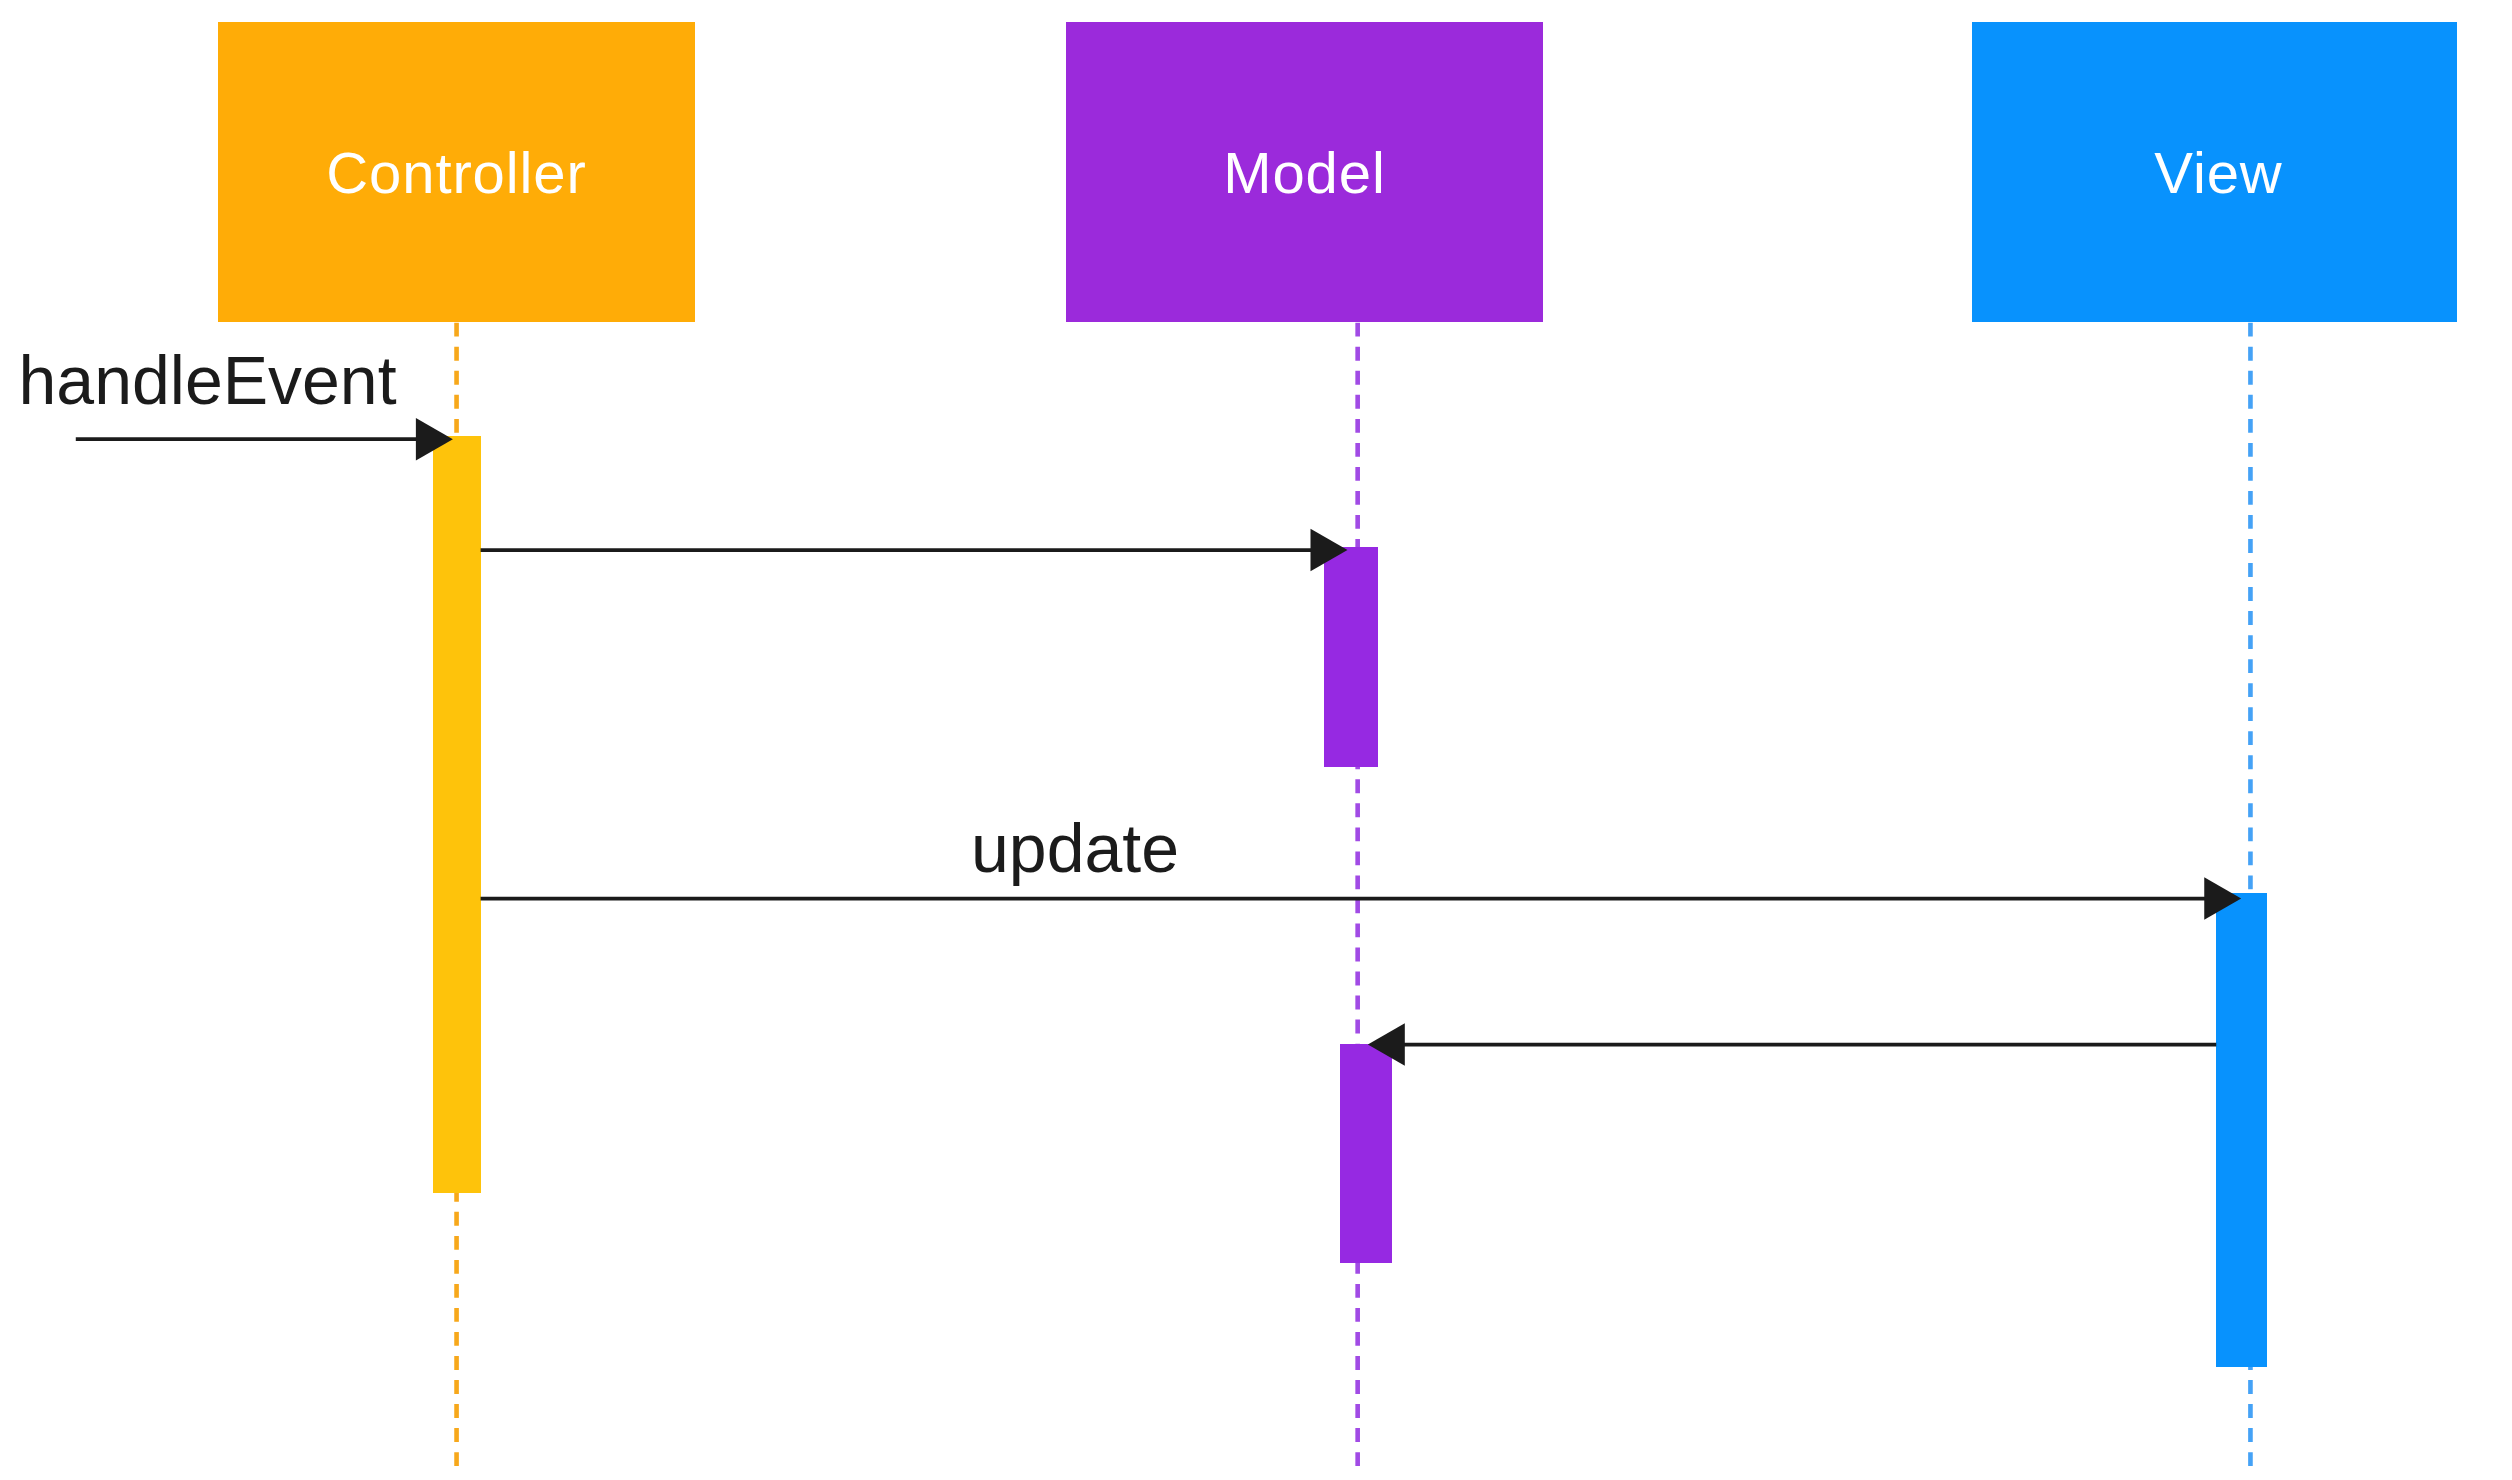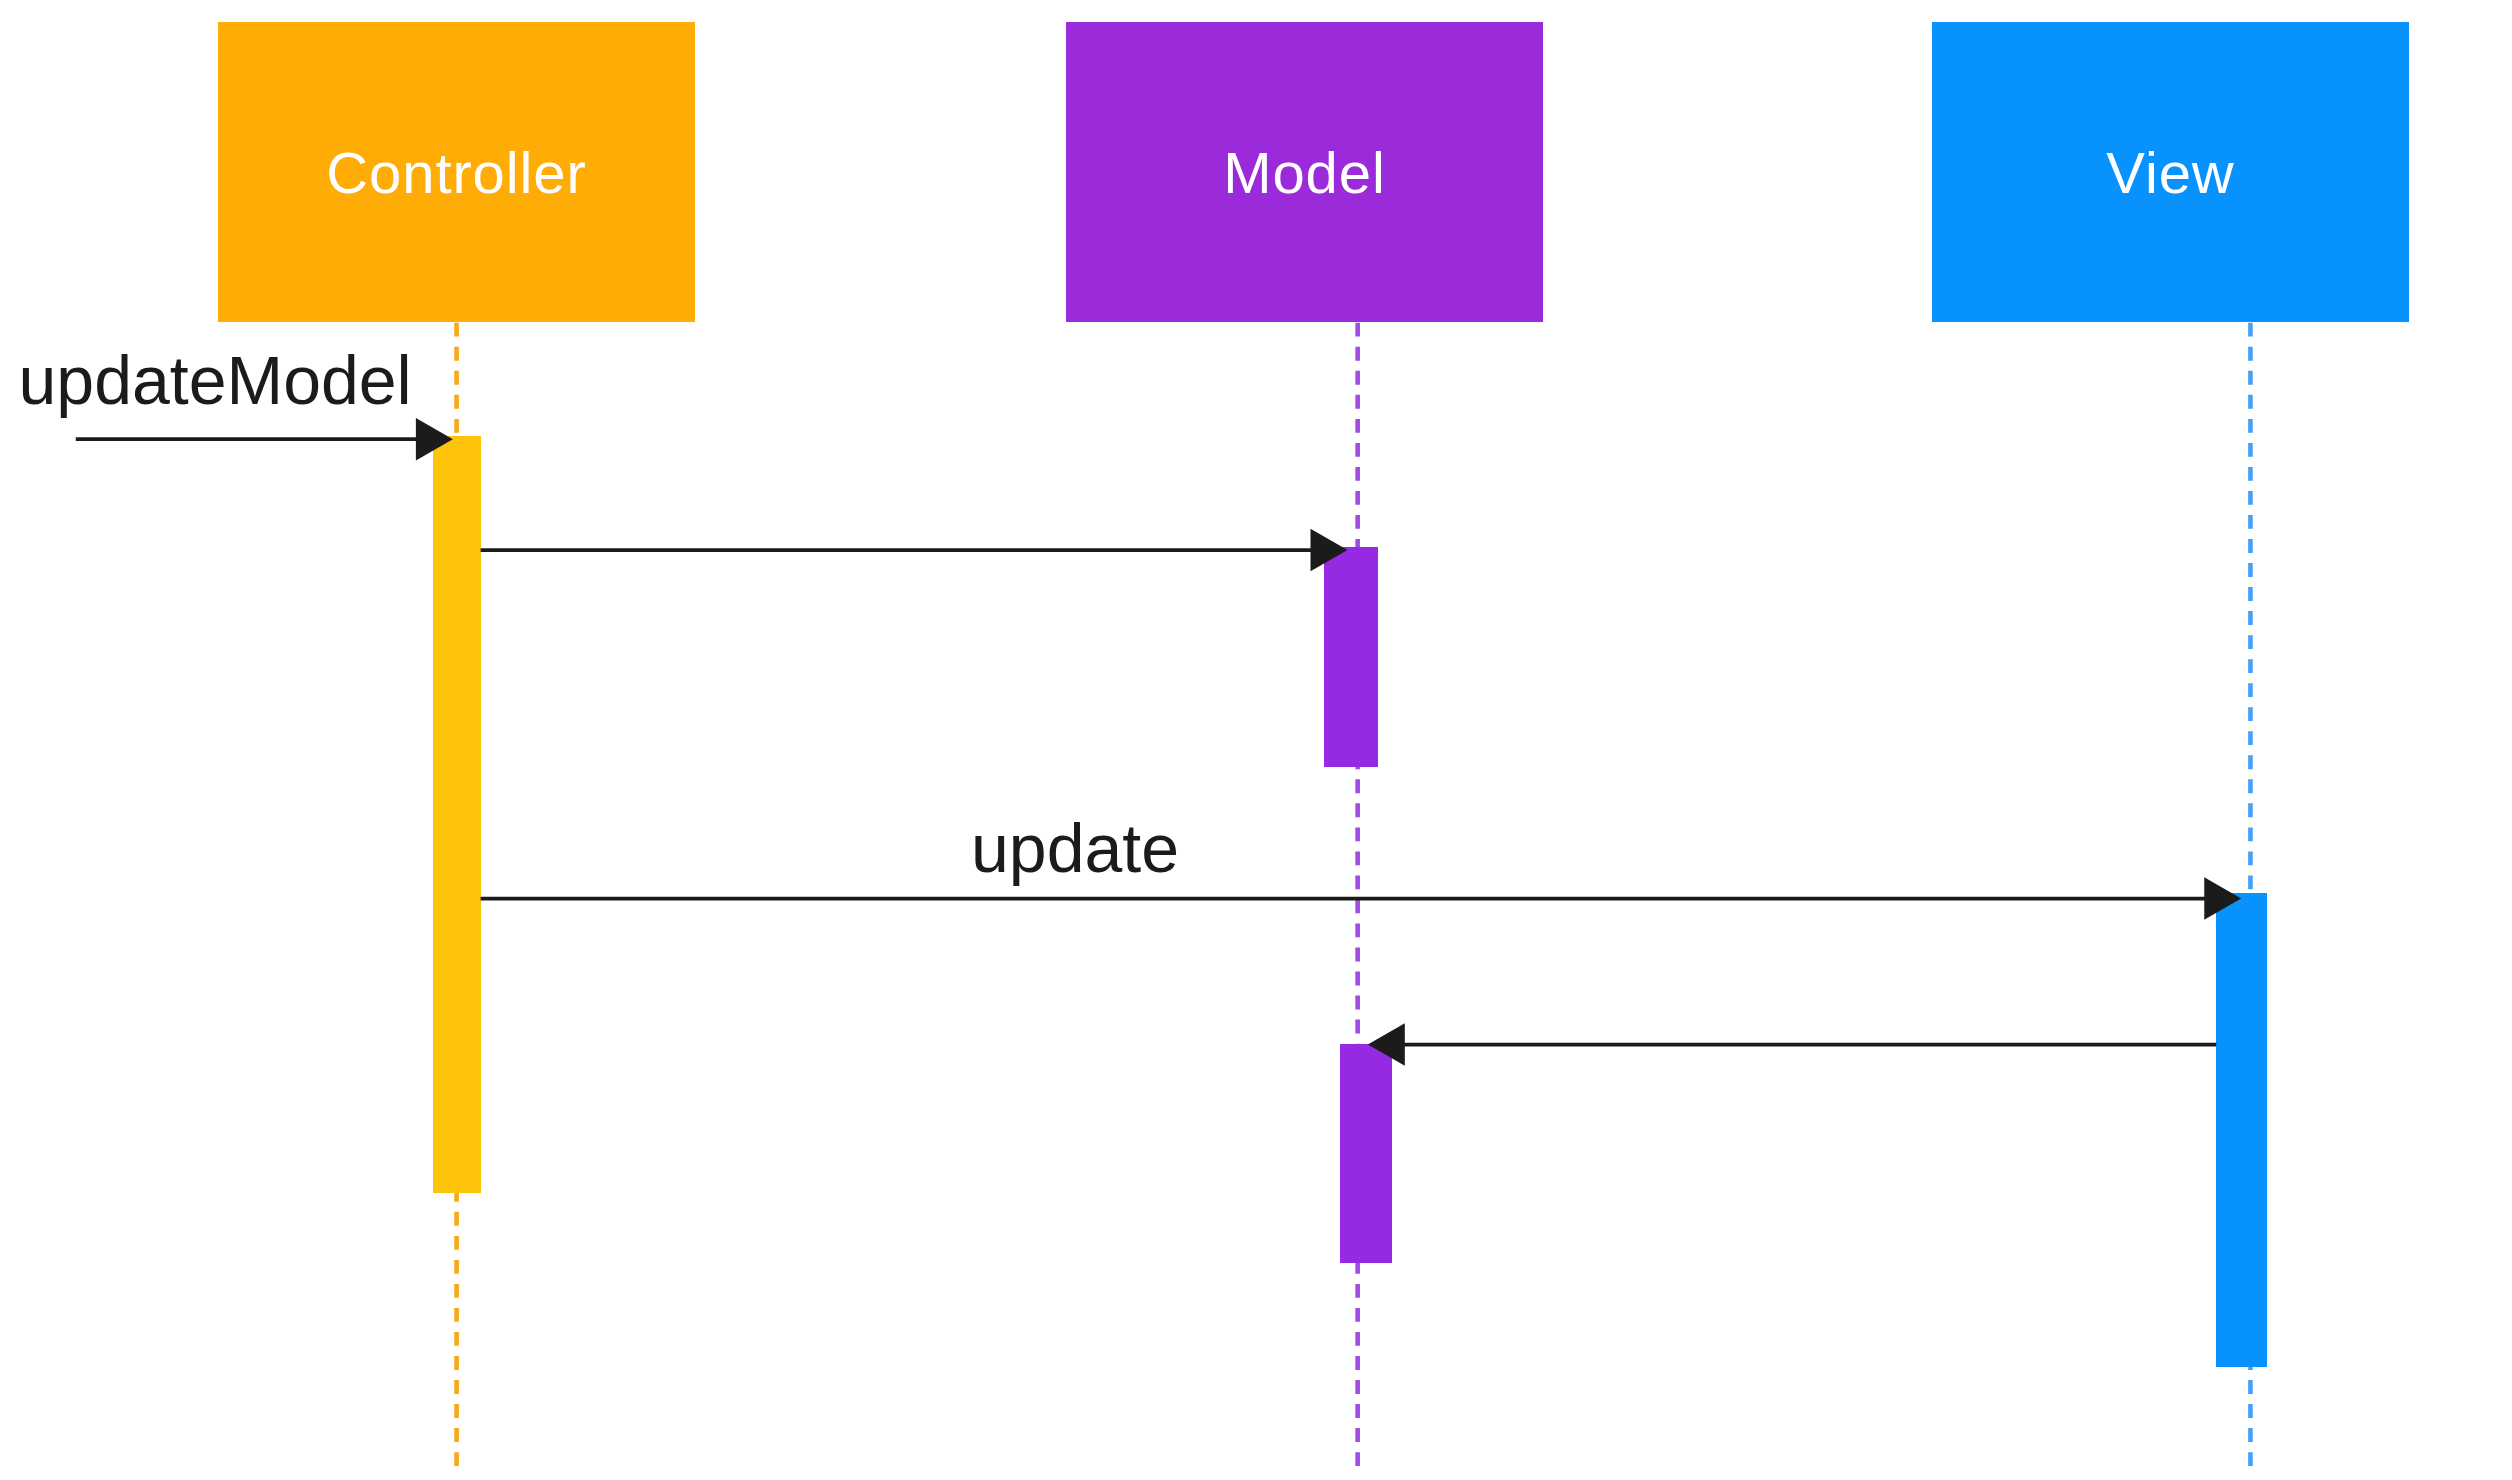--- a/index.html
+++ b/index.html
@@ -11,21 +11,21 @@
   .layer-arrows{z-index:3;}
   .msg-label{z-index:4;}
 
   .node{
     position:absolute;top:22px;width:477px;height:300px;
     display:flex;align-items:center;justify-content:center;
   }
   .node .pname{color:#fff;font-size:58px;letter-spacing:0.9px;}
   .node-controller{left:218px;background:var(--orange-box);}
   .node-model{left:1066px;background:var(--purple-box);text-align:right;}
-  .node-view{left:1932px;background:var(--blue-box);}
+  .node-view{left:1972px;background:var(--blue-box);padding-left:8px;}
 
   .bar{position:absolute;}
   .bar-controller{left:433px;top:436px;width:48px;height:757px;background:var(--orange-bar);}
   .bar-model-1{left:1324px;top:547px;width:54px;height:220px;background:var(--purple-bar);}
   .bar-model-2{left:1340px;top:1044px;width:52px;height:219px;background:var(--purple-bar);}
   .bar-view{left:2216px;top:893px;width:51px;height:474px;background:var(--blue-bar);}
 
   .msg-label{
     position:absolute;color:var(--text,#1b1b1b);
     font-size:68px;line-height:1;white-space:nowrap;
@@ -69,17 +69,17 @@
     <line x1="520" y1="595" x2="1423" y2="595" stroke-width="4" style="stroke:var(--arrow)"></line>
     <polygon points="1418,572 1418,618 1458,595" style="fill:var(--arrow)"></polygon>
 
     <line x1="520" y1="972" x2="2390" y2="972" stroke-width="4" style="stroke:var(--arrow)"></line>
     <polygon points="2385,949 2385,995 2425,972" style="fill:var(--arrow)"></polygon>
 
     <line x1="2398" y1="1130" x2="1515" y2="1130" stroke-width="4" style="stroke:var(--arrow)"></line>
     <polygon points="1520,1107 1520,1153 1480,1130" style="fill:var(--arrow)"></polygon>
   </svg>
 
-  <div class="msg-label lbl-handleevent">updateModel</div>
+  <div class="msg-label lbl-handleevent">handleEvent</div>
   <div class="msg-label lbl-update">update</div>
 
 </div>
 
 
 </body></html>

